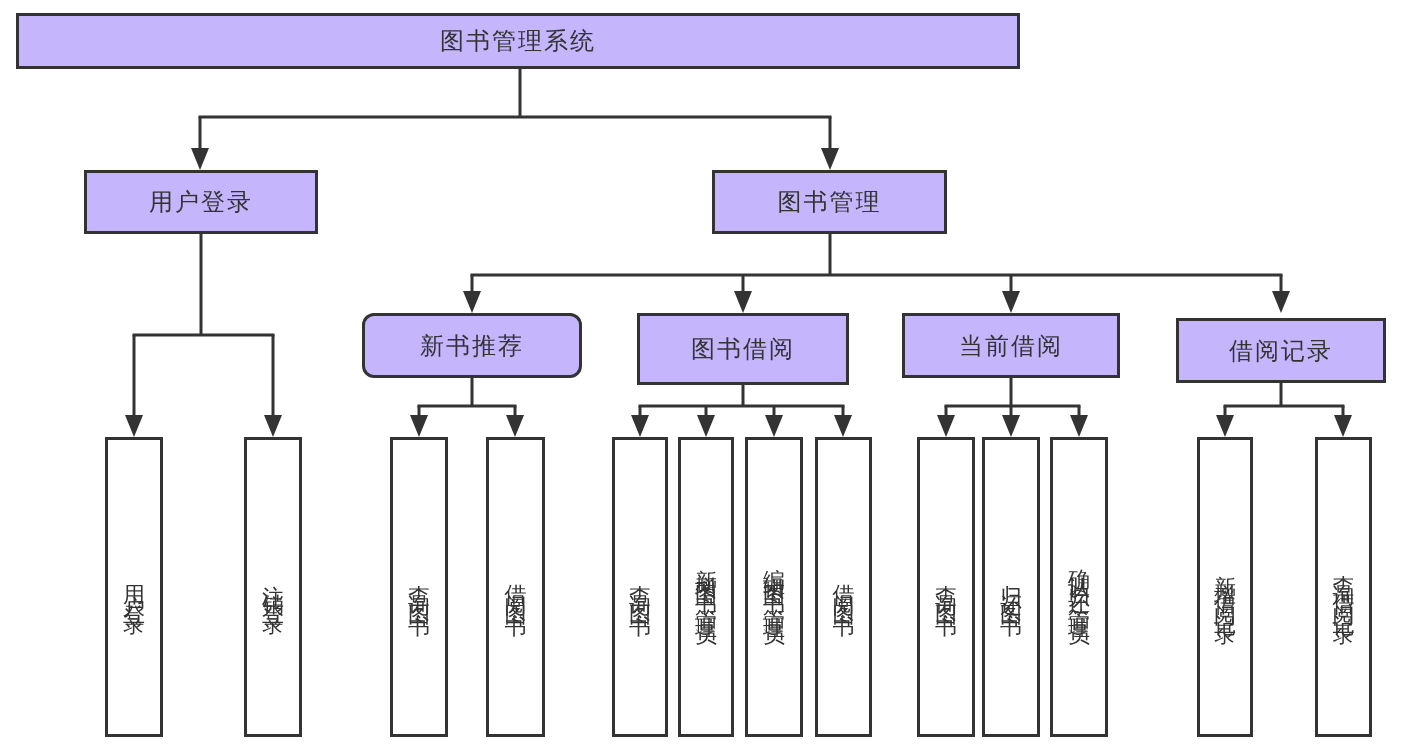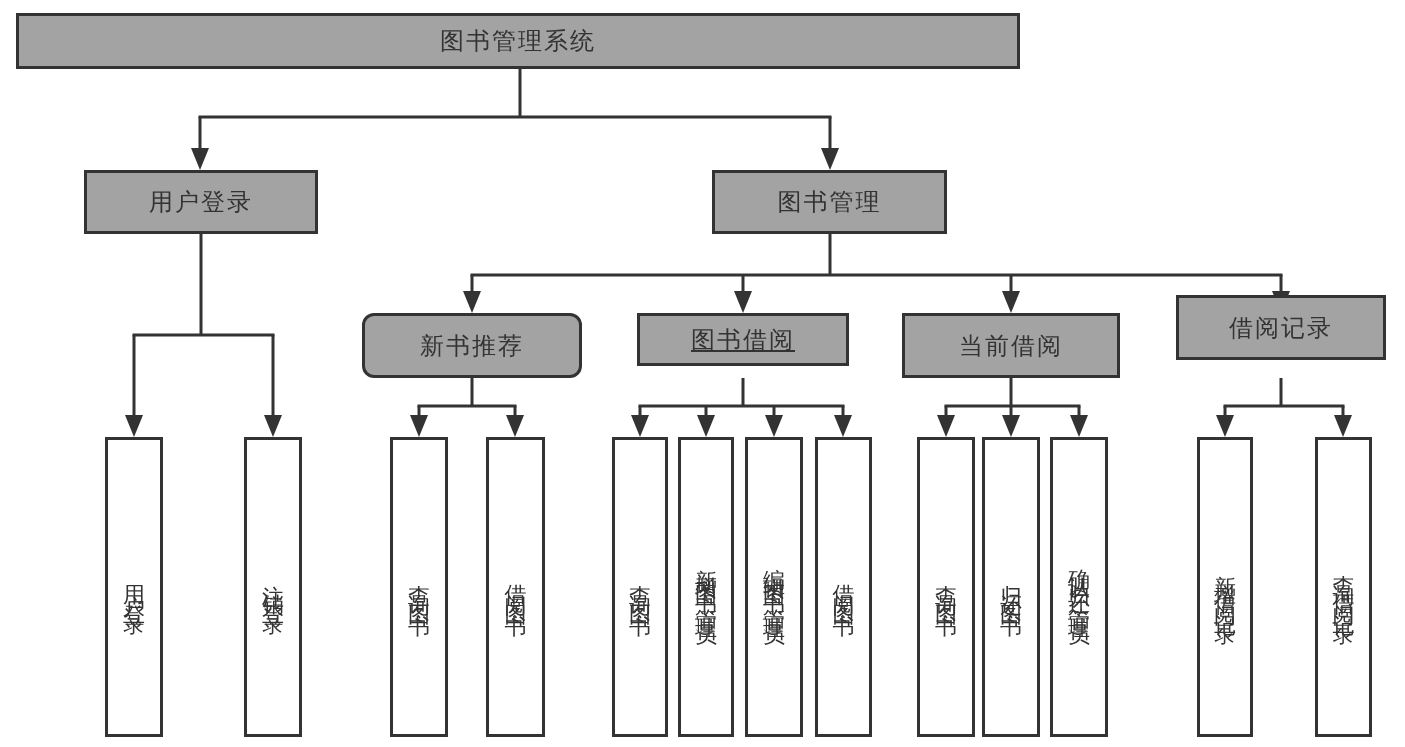--- a/index.html
+++ b/index.html
@@ -18,21 +18,21 @@
   }
   #connectors {
     position: absolute;
     left: 0; top: 0;
     width: 1405px;
     height: 747px;
   }
   .hbox {
     position: absolute;
     border: 3px solid #333333;
-    background: #a3a3a3;
+    background: #c4b5fd;
     display: flex;
     align-items: center;
     justify-content: center;
     color: #333333;
     font-size: 24px;
     letter-spacing: 2px;
     white-space: nowrap;
     z-index: 2;
   }
   .vbox {
@@ -130,27 +130,27 @@
       </div>
       <div class="hbox" style="left: 84px; top: 170px; width: 234px; height: 64px;">
         <span class="htext">用户登录</span>
       </div>
       <div class="hbox" style="left: 712px; top: 170px; width: 235px; height: 64px;">
         <span class="htext">图书管理</span>
       </div>
       <div class="hbox" style="left: 362px; top: 313px; width: 220px; height: 65px; border-radius: 12px;">
         <span class="htext">新书推荐</span>
       </div>
-      <div class="hbox" style="left: 637px; top: 313px; width: 212px; height: 53px; text-decoration: underline;">
+      <div class="hbox" style="left: 637px; top: 313px; width: 212px; height: 72px;">
         <span class="htext">图书借阅</span>
       </div>
       <div class="hbox" style="left: 902px; top: 313px; width: 218px; height: 65px;">
         <span class="htext">当前借阅</span>
       </div>
-      <div class="hbox" style="left: 1176px; top: 295px; width: 210px; height: 65px;">
+      <div class="hbox" style="left: 1176px; top: 318px; width: 210px; height: 65px;">
         <span class="htext">借阅记录</span>
       </div>
       <div class="vbox" style="left: 105px; top: 437px; width: 58px; height: 300px;">
         <span class="vtext">用户登录</span>
       </div>
       <div class="vbox" style="left: 244px; top: 437px; width: 58px; height: 300px;">
         <span class="vtext">注销登录</span>
       </div>
       <div class="vbox" style="left: 390px; top: 437px; width: 58px; height: 300px;">
         <span class="vtext">查询图书</span>

